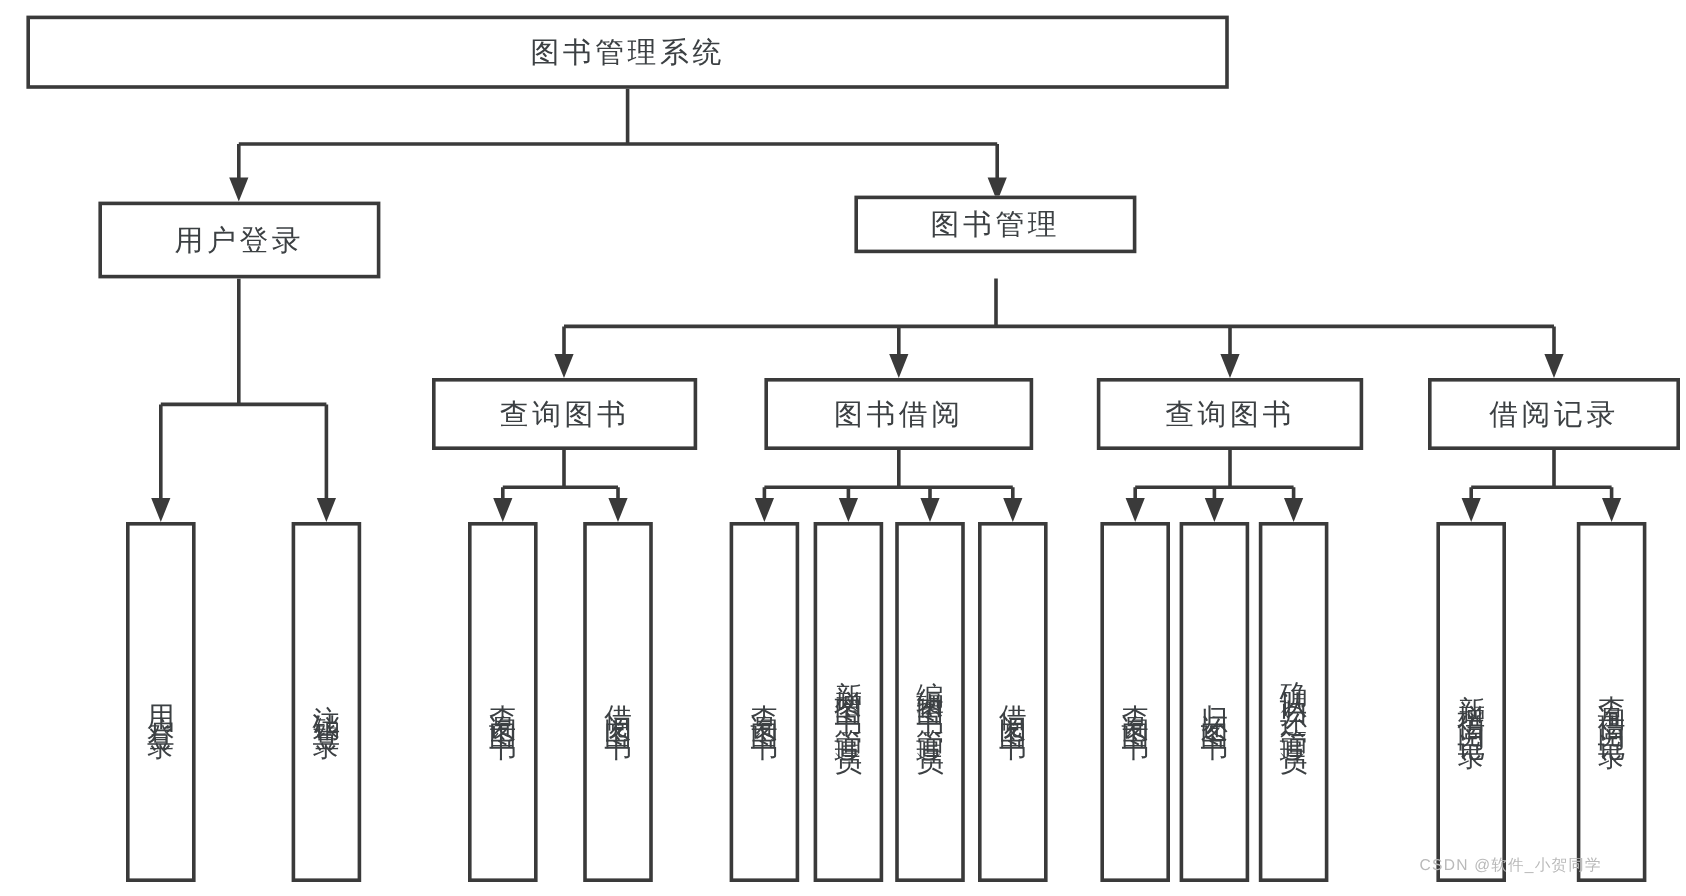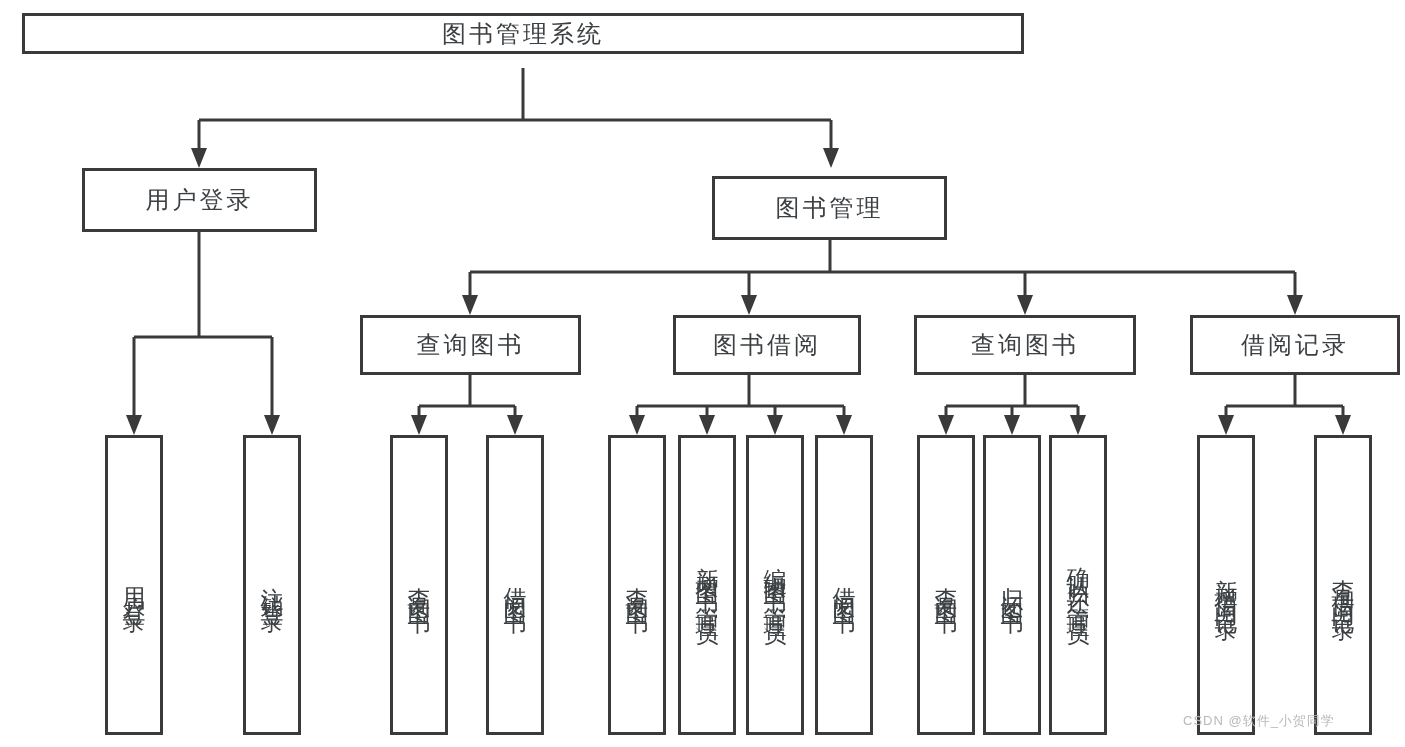--- a/index.html
+++ b/index.html
@@ -91,27 +91,27 @@
       <polygon class="arrow" points="1004,415 1020,415 1012,435"></polygon>
       <polygon class="arrow" points="1070,415 1086,415 1078,435"></polygon>
     </g>
     <g>
       <path class="connector" d="M1295 375 V406 M1226 406 H1343 M1226 406 V419 M1343 406 V419"></path>
       <polygon class="arrow" points="1218,415 1234,415 1226,435"></polygon>
       <polygon class="arrow" points="1335,415 1351,415 1343,435"></polygon>
     </g>
   </svg>
 
-  <div class="box h" style="left:22px;top:13px;width:1002px;height:41px">图书管理系统</div>
+  <div class="box h" style="left:22px;top:13px;width:1002px;height:61px">图书管理系统</div>
 
   <div class="box h" style="left:82px;top:168px;width:235px;height:64px">用户登录</div>
-  <div class="box h" style="left:712px;top:176px;width:235px;height:64px">图书管理</div>
+  <div class="box h" style="left:712px;top:163px;width:235px;height:48px">图书管理</div>
 
   <div class="box h" style="left:360px;top:315px;width:221px;height:60px">查询图书</div>
-  <div class="box h" style="left:673px;top:315px;width:188px;height:60px">图书借阅</div>
+  <div class="box h" style="left:637px;top:315px;width:224px;height:60px">图书借阅</div>
   <div class="box h" style="left:914px;top:315px;width:222px;height:60px">查询图书</div>
   <div class="box h" style="left:1190px;top:315px;width:210px;height:60px">借阅记录</div>
 
   <div class="box v" style="left:105px;top:435px;width:58px;height:300px">用户登录</div>
   <div class="box v" style="left:243px;top:435px;width:58px;height:300px">注销登录</div>
 
   <div class="box v" style="left:390px;top:435px;width:58px;height:300px">查询图书</div>
   <div class="box v" style="left:486px;top:435px;width:58px;height:300px">借阅图书</div>
 
   <div class="box v" style="left:608px;top:435px;width:58px;height:300px">查询图书</div>

